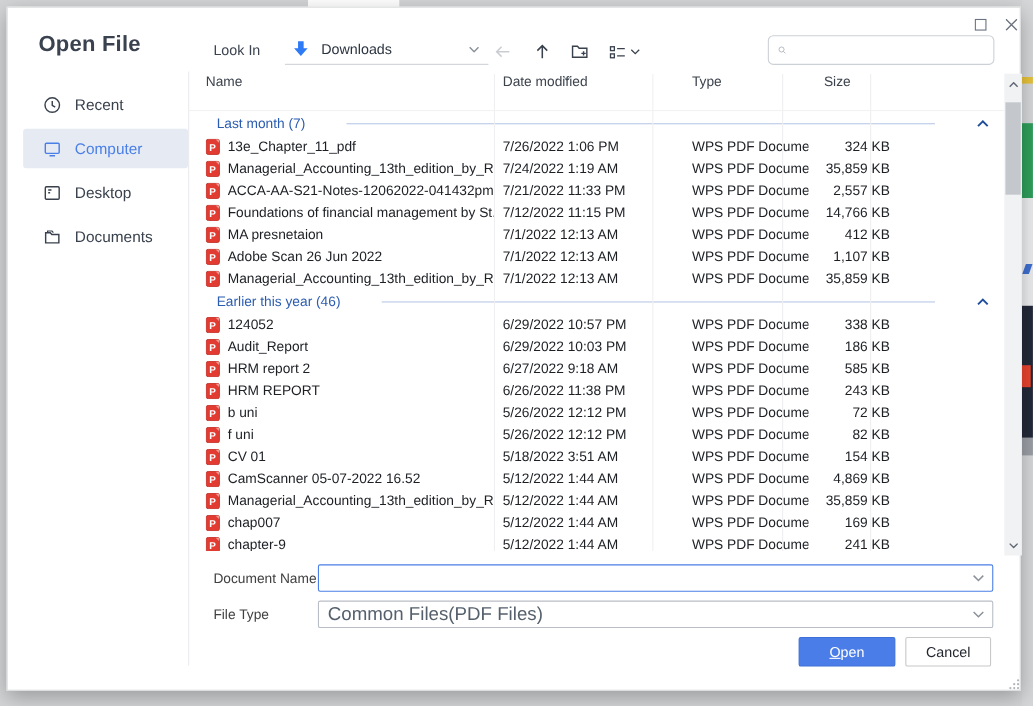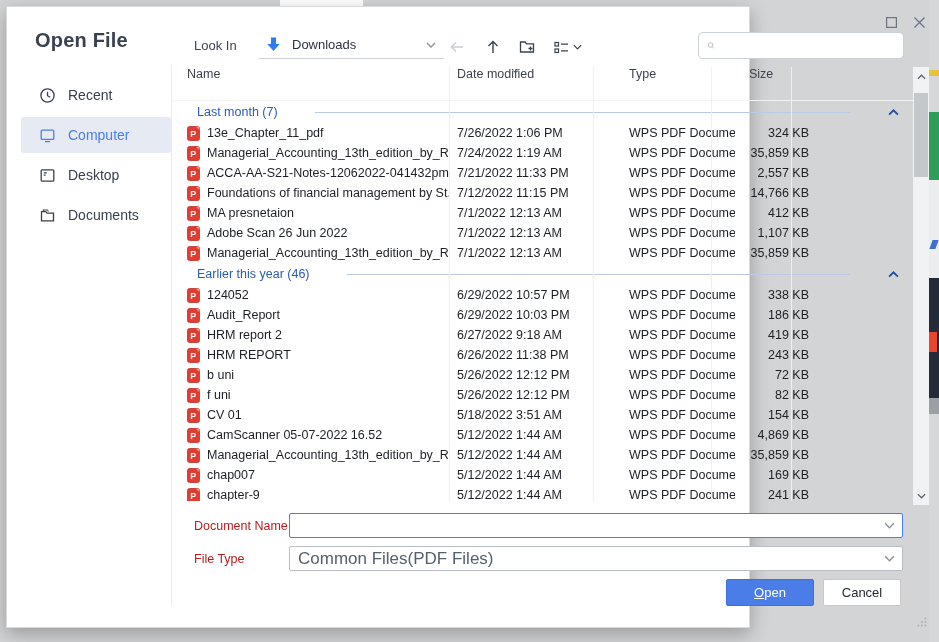--- a/index.html
+++ b/index.html
@@ -15,21 +15,21 @@
   .edge-strip .p1{position:absolute;top:70px;left:0;width:10px;height:6px;background:#e8c23a;}
   .edge-strip .p2{position:absolute;top:112px;left:0;width:10px;height:68px;background:#2e9e5b;}
   .edge-strip .p3{position:absolute;top:180px;left:0;width:10px;height:98px;background:#ecedee;}
   .edge-strip .p4{position:absolute;top:240px;left:2px;width:6px;height:9px;background:#3e6fd0;transform:skewX(-20deg);}
   .edge-strip .p5{position:absolute;top:278px;left:0;width:10px;height:120px;background:#232a38;}
   .edge-strip .p6{position:absolute;top:332px;left:0;width:8px;height:20px;background:#e8442e;}
   .edge-strip .p7{position:absolute;top:398px;left:0;width:10px;height:16px;background:#9b9fa6;}
 
   
   .dialog {
-    position:absolute; left:6px; top:6px; width:744px; height:622px;
+    position:absolute; left:6px; top:6px; width:922px; height:622px;
     background:#fff; border:1px solid #d9dadb;
     box-shadow:0 6px 18px rgba(0,0,0,.28);
   }
   .win-btn { position:absolute; top:3px; width:24px; height:24px; display:flex; align-items:center; justify-content:center; cursor:pointer; color:#6b7380; }
   .win-max { left:872px; } .win-close { left:900px; }
 
   .dlg-title { position:absolute; left:28px; top:22px; font-size:20px; font-weight:700; color:#3a4250; letter-spacing:.2px; }
 
   
   .lookin-label { position:absolute; left:187px; top:31px; font-size:13px; color:#3c4450; }
@@ -73,21 +73,21 @@
   .file-row .nm { margin-left:7px; }
   .file-row svg { flex:0 0 auto; }
 
   
   .scrollbar { position:absolute; left:906px; top:60px; width:16px; height:438px; background:#f1f2f4; }
   .sb-btn { position:absolute; left:0; width:16px; height:15px; display:flex; align-items:center; justify-content:center; color:#5f6672; cursor:pointer; }
   .sb-up { top:2px; } .sb-down { bottom:2px; }
   .sb-thumb { position:absolute; left:1px; top:26px; width:14px; height:84px; background:#c4c8cd; cursor:pointer; }
 
   
-  .foot-label { position:absolute; font-size:12.5px; color:#b91c1c; }
+  .foot-label { position:absolute; font-size:12.5px; color:#404040; }
   .lab-doc { left:187px; top:512px; }
   .lab-type { left:187px; top:545px; }
   .doc-combo { position:absolute; left:282px; top:506px; width:614px; height:25px; border:1px solid #4a7fe8; border-radius:2px; background:#fff; display:flex; align-items:center; }
   .doc-combo input { border:0; outline:0; flex:1; height:18px; margin-left:4px; font-size:13px; font-family:inherit; color:#222; background:transparent; }
   .type-combo { position:absolute; left:282px; top:539px; width:614px; height:25px; border:1px solid #b9bec6; border-radius:2px; background:#fff; display:flex; align-items:center; cursor:pointer; }
   .type-combo .val { flex:1; margin-left:8px; font-size:17px; color:#55606c; }
   .combo-chev { margin-right:7px; color:#8a9099; }
   .btn { position:absolute; top:572px; height:27px; border-radius:2px; font-size:13px; display:flex; align-items:center; justify-content:center; cursor:pointer; font-family:inherit; }
   .btn-open { left:719px; width:88px; background:#4a7de8; color:#fff; border:1px solid #3f70d8; }
   .btn-cancel { left:816px; width:78px; background:#fff; color:#23272e; border:1px solid #c8c8c8; }
@@ -350,21 +350,21 @@
           <span class="cell c-name">
             <svg width="13" height="15" viewBox="0 0 13 15">
               <rect x="0.5" y="0.5" width="12" height="14" rx="2" fill="#e23c32" stroke="#c23028" stroke-width="0.8"></rect>
               <path d="M9,0.8 L12.2,4 L12.2,0.8 Z" fill="#f4958f"></path>
               <text x="6.3" y="11" font-size="9" font-weight="bold" fill="#fff" text-anchor="middle" font-family="Liberation Sans, sans-serif">P</text>
             </svg>
             <span class="nm">HRM report 2</span>
           </span>
           <span class="cell c-date">6/27/2022 9:18 AM</span>
           <span class="cell c-type">WPS PDF Docume...</span>
-          <span class="cell c-size">419 KB</span>
+          <span class="cell c-size">585 KB</span>
         </div>
         <div class="file-row">
           <span class="cell c-name">
             <svg width="13" height="15" viewBox="0 0 13 15">
               <rect x="0.5" y="0.5" width="12" height="14" rx="2" fill="#e23c32" stroke="#c23028" stroke-width="0.8"></rect>
               <path d="M9,0.8 L12.2,4 L12.2,0.8 Z" fill="#f4958f"></path>
               <text x="6.3" y="11" font-size="9" font-weight="bold" fill="#fff" text-anchor="middle" font-family="Liberation Sans, sans-serif">P</text>
             </svg>
             <span class="nm">HRM REPORT</span>
           </span>

